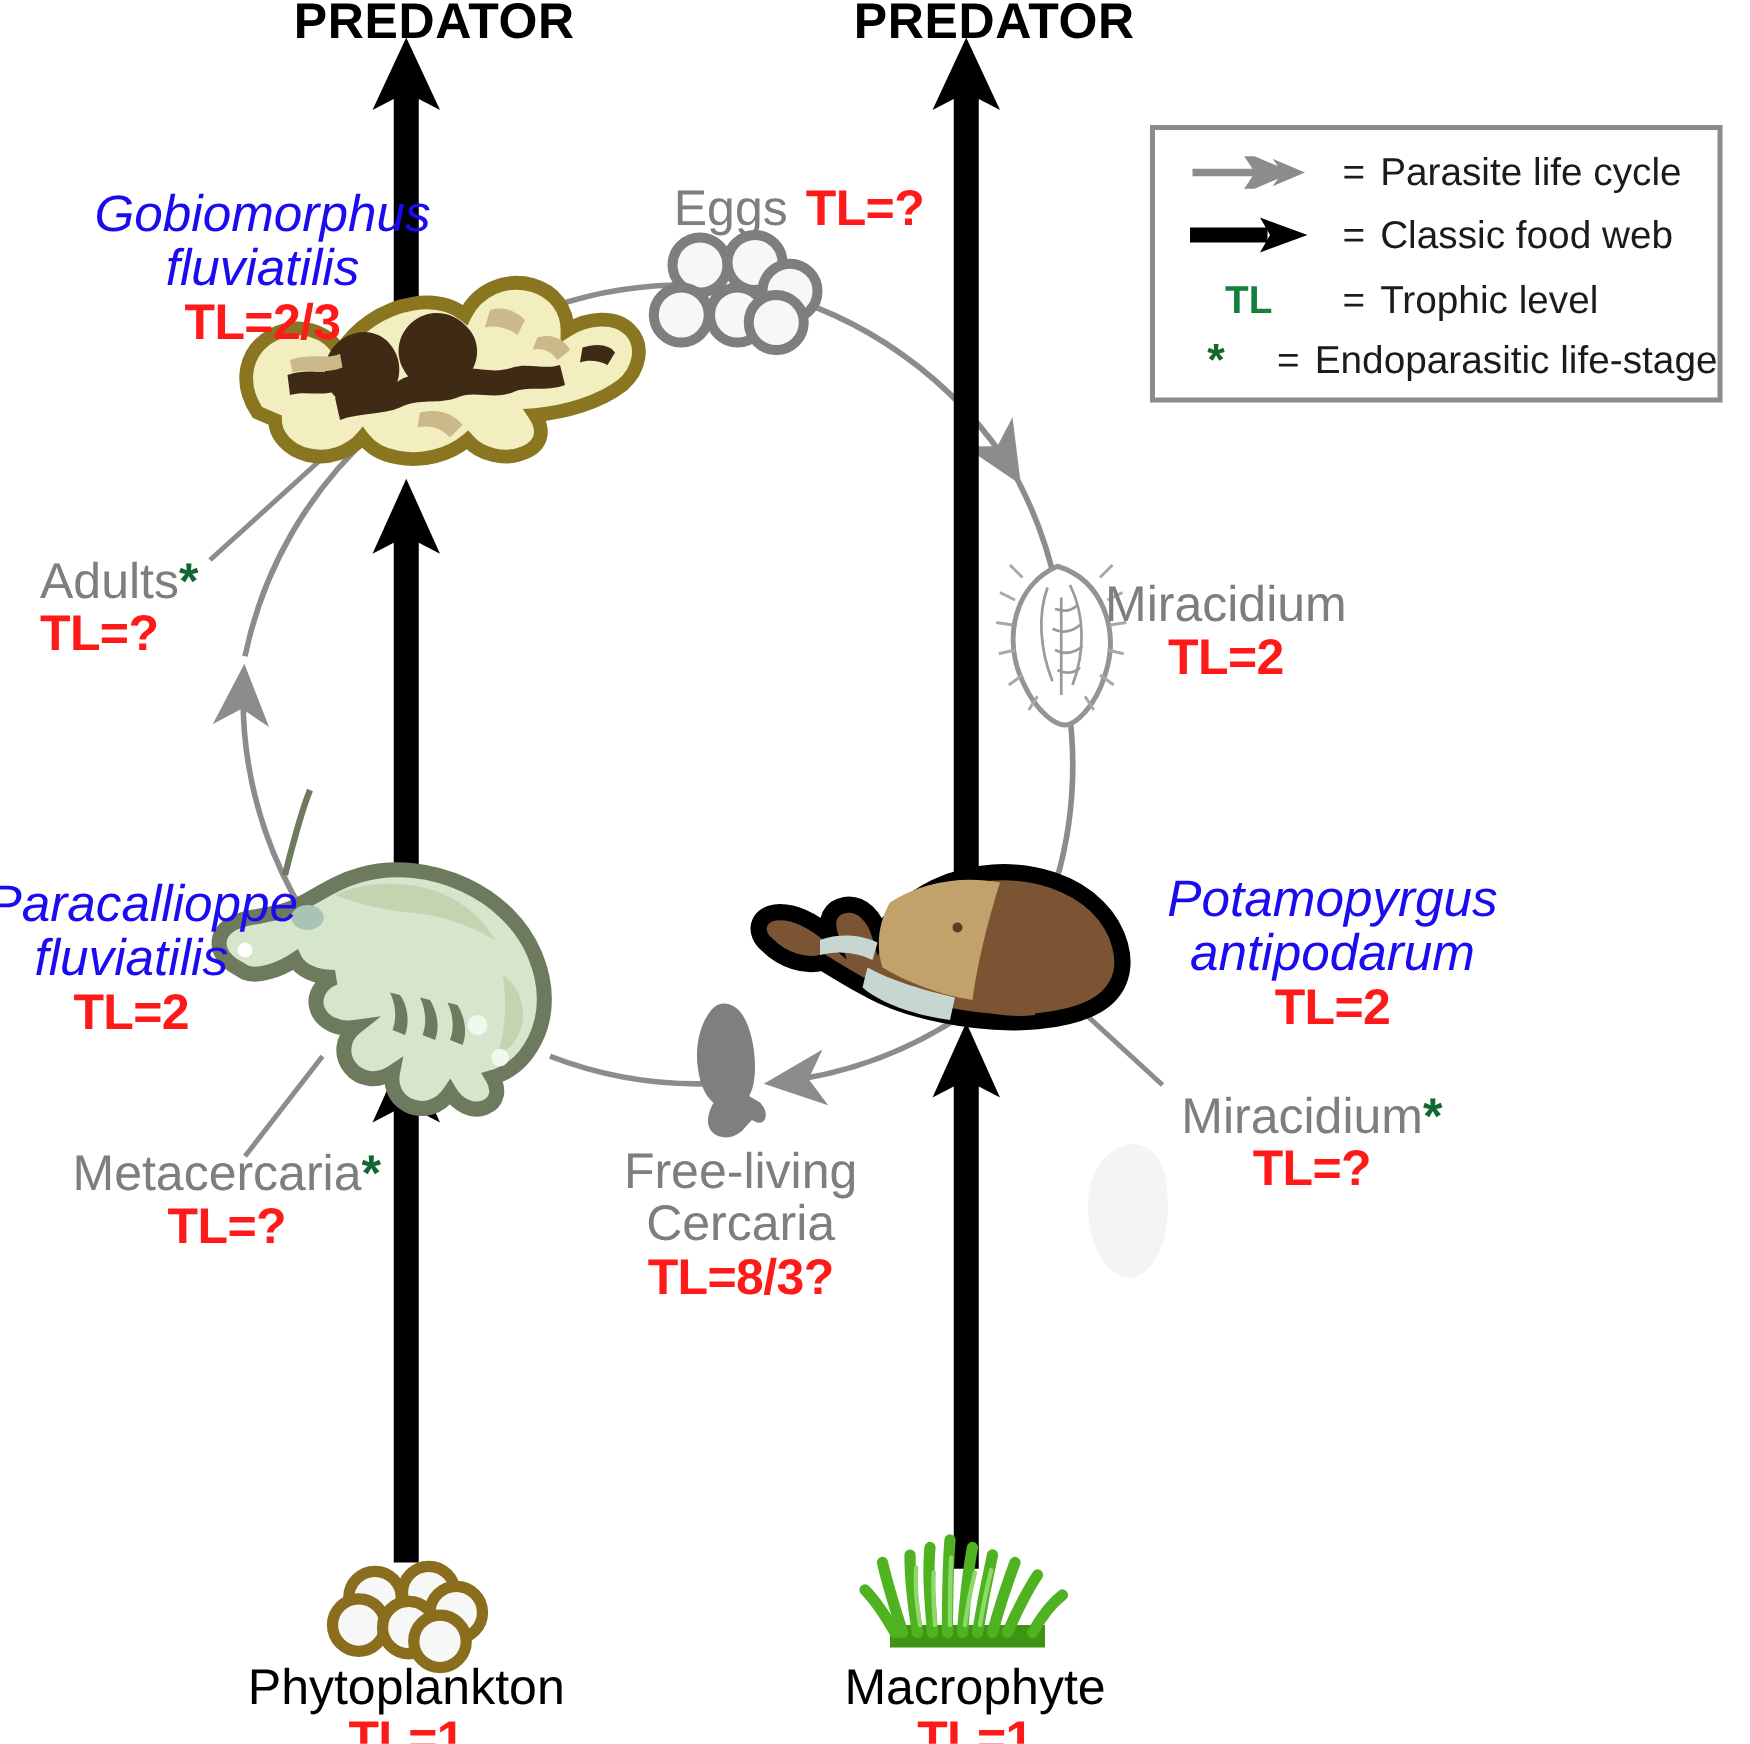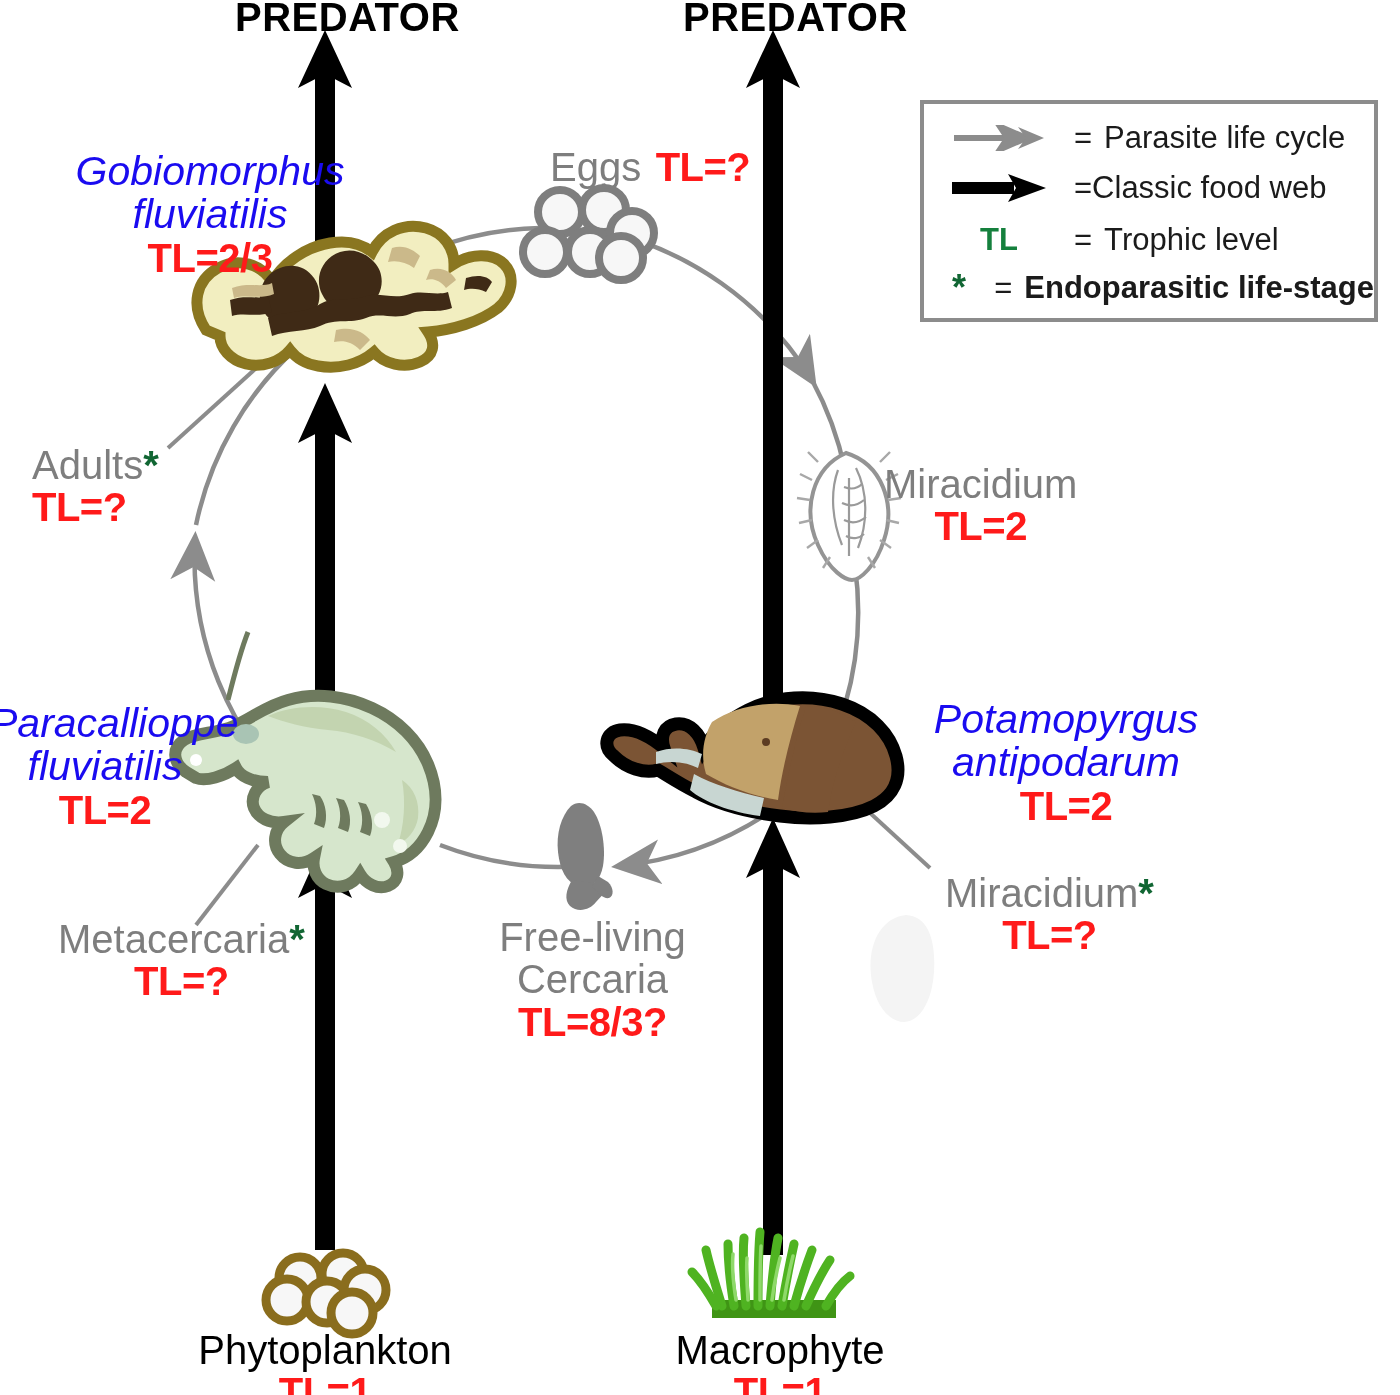--- a/index.html
+++ b/index.html
@@ -247,21 +247,21 @@
 
   <div class="lbl pred ctr" style="left:235px;top:-4px;width:180px;">PREDATOR</div>
   <div class="lbl pred ctr" style="left:683px;top:-4px;width:180px;">PREDATOR</div>
 
   <div class="lbl ctr" style="left:50px;top:150px;width:320px;">
     <div class="sp">Gobiomorphus</div>
     <div class="sp">fluviatilis</div>
     <div class="tl">TL=2/3</div>
   </div>
 
-  <div class="lbl" style="left:550px;top:146px;">
+  <div class="lbl" style="left:539px;top:146px;">
     <span class="stage-name">Eggs</span>
     <span class="tl" style="margin-left:10px;">TL=?</span>
   </div>
 
   <div class="lbl" style="left:884px;top:463px;">
     <div class="stage-name">Miracidium</div>
     <div class="tl" style="text-align:center;">TL=2</div>
   </div>
 
   <div class="lbl" style="left:32px;top:432px;margin-top:12px;">
@@ -326,34 +326,34 @@
     </div>
 
     <div class="leg-row" style="top:58px;">
       <div class="leg-key">
         <svg width="110" height="30" viewBox="0 0 110 30">
           <rect x="8" y="9" width="62" height="12" fill="#000000"></rect>
           <path d="M64,1 L102,15 L64,29 L72,15 Z" fill="#000000"></path>
         </svg>
       </div>
       <span class="leg-eq">=</span>
-      <span class="leg-eq" style="margin-left:0;">Classic food web</span>
+      <span class="leg-eq" style="margin-left:12px;">Classic food web</span>
     </div>
 
     <div class="leg-row" style="top:110px;">
       <div class="leg-key">
         <span class="leg-tl">TL</span>
       </div>
       <span class="leg-eq">=</span>
       <span class="leg-eq" style="margin-left:12px;">Trophic level</span>
     </div>
 
     <div class="leg-row" style="top:158px;">
       <div class="leg-key">
         <span class="leg-ast">*</span>
       </div>
       <span class="leg-eq">=</span>
-      <span class="leg-eq" style="margin-left:12px;font-weight:bold;">Endoparasitic life-stage</span>
+      <span class="leg-eq" style="margin-left:12px;">Endoparasitic life-stage</span>
     </div>
 
   </div>
 
 </div>
 
 </body></html>

